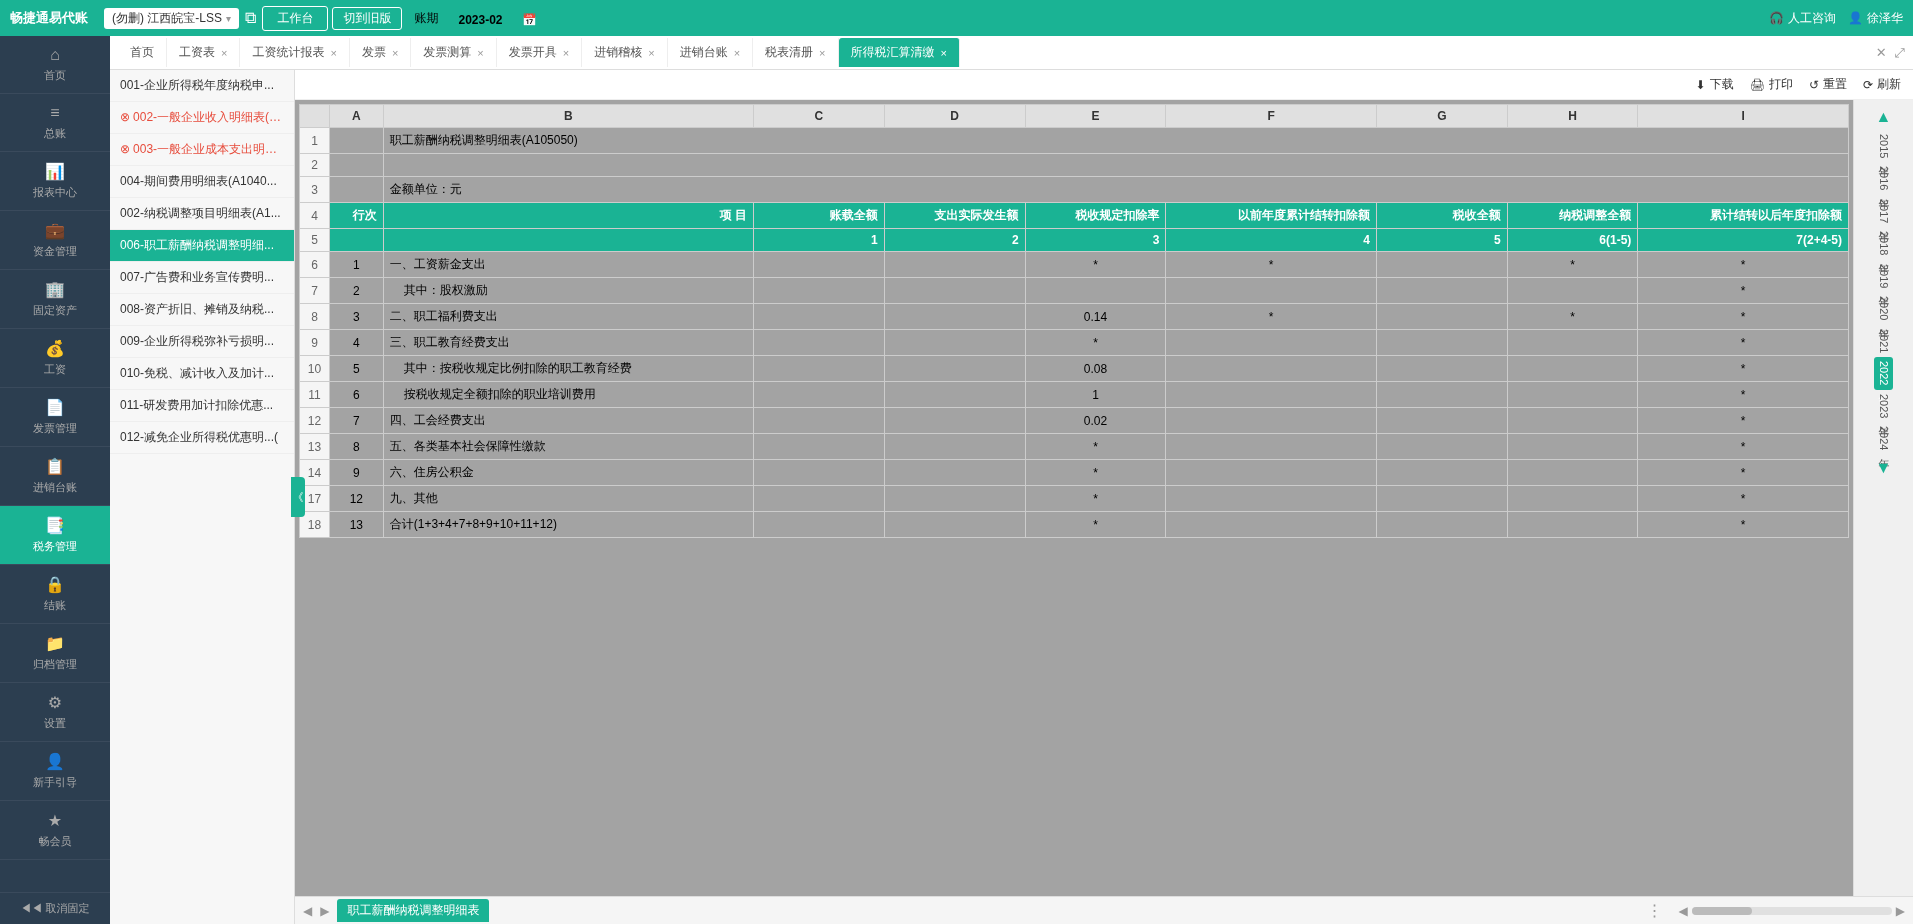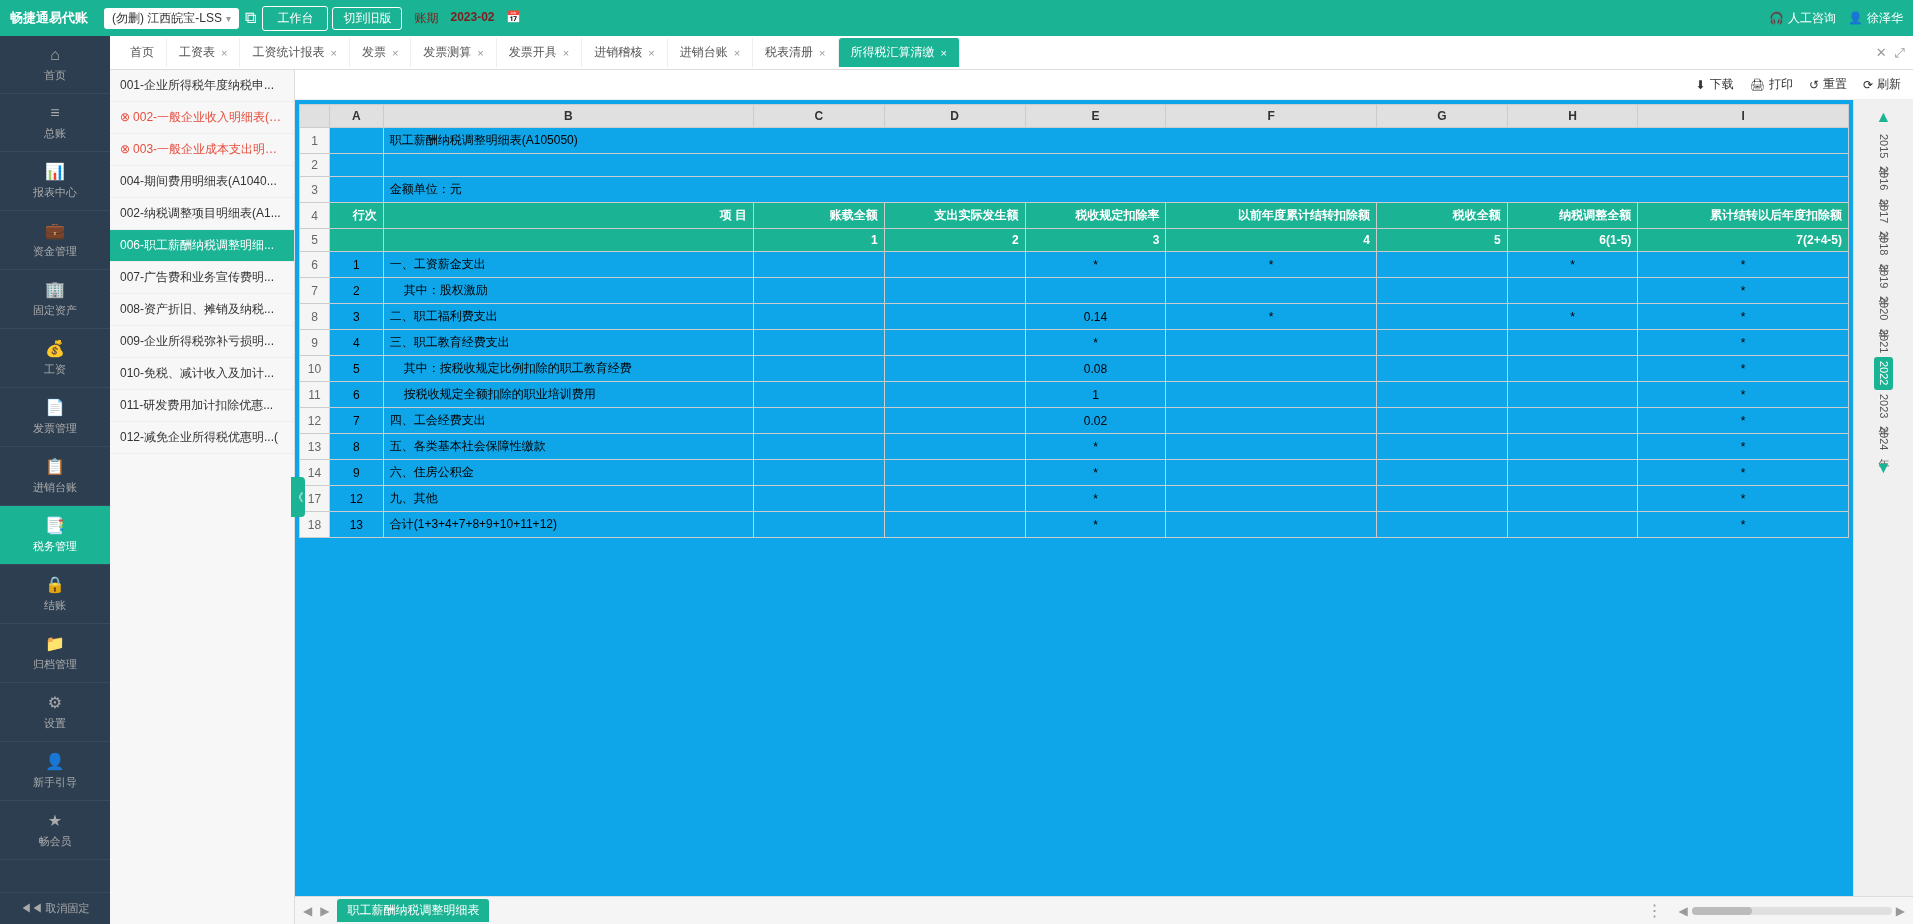--- a/index.html
+++ b/index.html
@@ -5,29 +5,29 @@
     * { box-sizing: border-box; margin: 0; padding: 0; }
     body { font-family: 'Microsoft YaHei', SimSun, sans-serif; font-size: 12px; background: #f0f2f5; overflow: hidden; }
 
     
     .app-container { display: flex; flex-direction: column; height: 924px; width: 1913px; }
     .top-bar { height: 36px; background: #1ab394; display: flex; align-items: center; padding: 0 10px; flex-shrink: 0; }
     .main-area { display: flex; flex: 1; overflow: hidden; }
     .sidebar { width: 110px; background: #2c3e50; display: flex; flex-direction: column; flex-shrink: 0; }
     .content-area { flex: 1; display: flex; flex-direction: column; overflow: hidden; }
     .tab-bar { height: 34px; background: #fff; display: flex; align-items: center; padding: 0 8px; border-bottom: 1px solid #ddd; flex-shrink: 0; }
-    .main-content { flex: 1; display: flex; overflow: hidden; background: #0ea5e9; }
+    .main-content { flex: 1; display: flex; overflow: hidden; background: #a3a3a3; }
 
     
     .top-logo { color: #fff; font-size: 13px; font-weight: bold; margin-right: 16px; white-space: nowrap; }
     .top-company { background: #fff; border-radius: 3px; padding: 2px 8px; font-size: 12px; color: #333; display: flex; align-items: center; gap: 4px; cursor: pointer; }
     .top-company-arrow { color: #999; font-size: 10px; }
     .top-btn { background: transparent; border: 1px solid #fff; color: #fff; border-radius: 3px; padding: 2px 10px; font-size: 12px; cursor: pointer; margin: 0 4px; }
     .top-btn-cyan { background: #1ab394; border: 1px solid #fff; color: #fff; border-radius: 3px; padding: 3px 14px; font-size: 12px; cursor: pointer; }
-    .top-period { color: #7f1d1d; font-size: 12px; margin: 0 8px; display: flex; align-items: flex-start; gap: 12px; }
+    .top-period { color: #000000; font-size: 12px; margin: 0 8px; display: flex; align-items: flex-end; gap: 20px; }
     .top-right { margin-left: auto; display: flex; align-items: center; gap: 12px; color: #fff; font-size: 12px; }
     .top-right-item { display: flex; align-items: center; gap: 4px; cursor: pointer; }
 
     
     .sidebar-item { display: flex; flex-direction: column; align-items: center; padding: 10px 4px; cursor: pointer; color: #aaa; font-size: 11px; gap: 4px; border-bottom: 1px solid #3a4a5c; }
     .sidebar-item.active { background: #1ab394; color: #fff; }
     .sidebar-icon { font-size: 16px; }
 
     
     .tab { display: flex; align-items: center; padding: 6px 12px; font-size: 12px; color: #555; cursor: pointer; border-right: 1px solid #eee; white-space: nowrap; }

